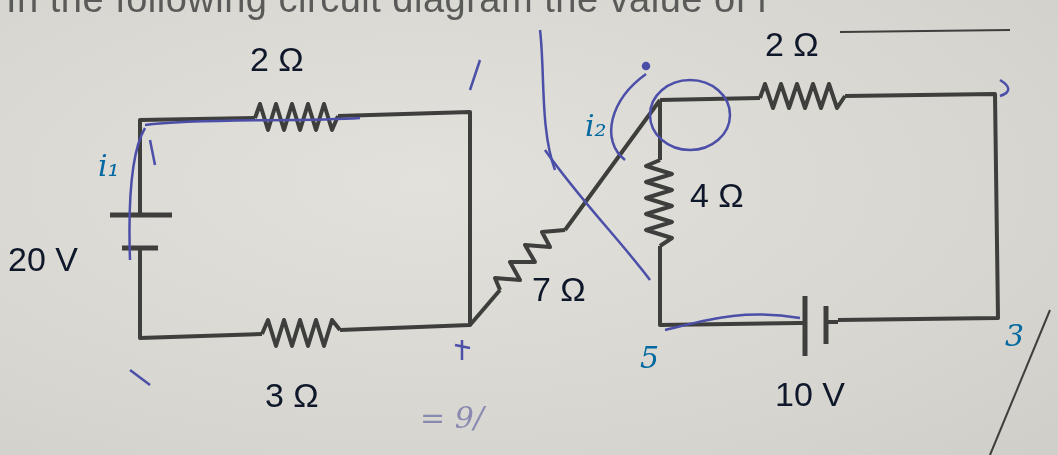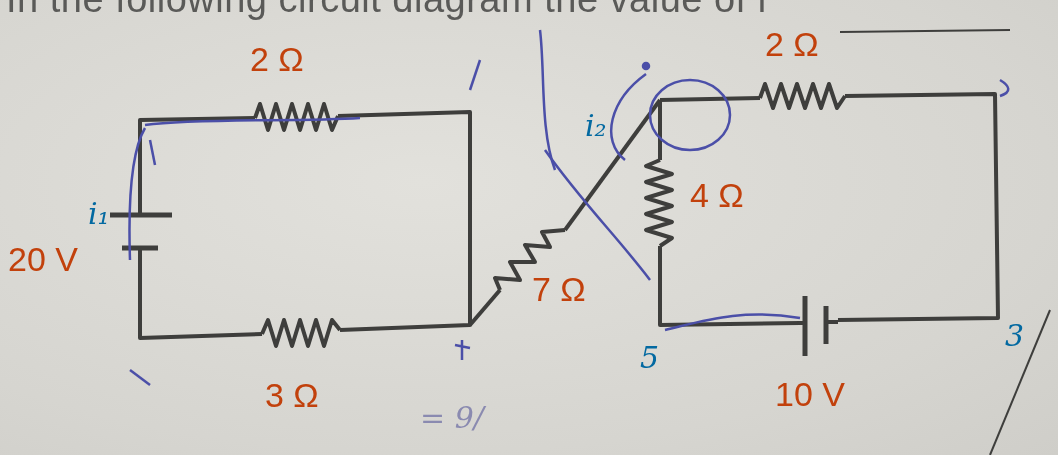--- a/index.html
+++ b/index.html
@@ -13,21 +13,21 @@
     position: absolute; left: 0; top: 0; width: 1058px; height: 455px;
     background: radial-gradient(ellipse at 40% 40%, #e2e1dc 0%, #d6d5d0 70%, #cfcec9 100%);
   }
   .heading {
     position: absolute; left: 6px; top: -22px;
     font-size: 38px; color: #5a5a58; letter-spacing: 0.5px;
     white-space: nowrap;
   }
   svg.circuit { position: absolute; left: 0; top: 0; }
   .lbl {
-    position: absolute; font-size: 34px; color: #c2410c; white-space: nowrap;
+    position: absolute; font-size: 34px; color: #0f172a; white-space: nowrap;
   }
   .hand {
     position: absolute; font-family: "DejaVu Serif", serif; font-style: italic;
     color: #0369a1; font-size: 30px; white-space: nowrap;
   }
 </style>
 </head>
 <body>
 
 <div class="paper"></div>
@@ -93,17 +93,17 @@
 </svg>
 
 <div class="lbl" style="left:250px; top:40px;">2 Ω</div>
 <div class="lbl" style="left:8px; top:240px;">20 V</div>
 <div class="lbl" style="left:265px; top:376px;">3 Ω</div>
 <div class="lbl" style="left:532px; top:270px;">7 Ω</div>
 <div class="lbl" style="left:690px; top:176px;">4 Ω</div>
 <div class="lbl" style="left:765px; top:25px;">2 Ω</div>
 <div class="lbl" style="left:775px; top:375px;">10 V</div>
 
-<div class="hand" style="left:88px; top:148px;margin-top:48px;">i₁</div>
+<div class="hand" style="left:98px; top:148px;">i₁</div>
 <div class="hand" style="left:585px; top:108px;">i₂</div>
 <div class="hand" style="left:640px; top:340px;">5</div>
 <div class="hand" style="left:1005px; top:318px;">3</div>
 <div class="hand" style="left:420px; top:400px; color:#8a8ab0;">= 9/</div>
 
 </body></html>

